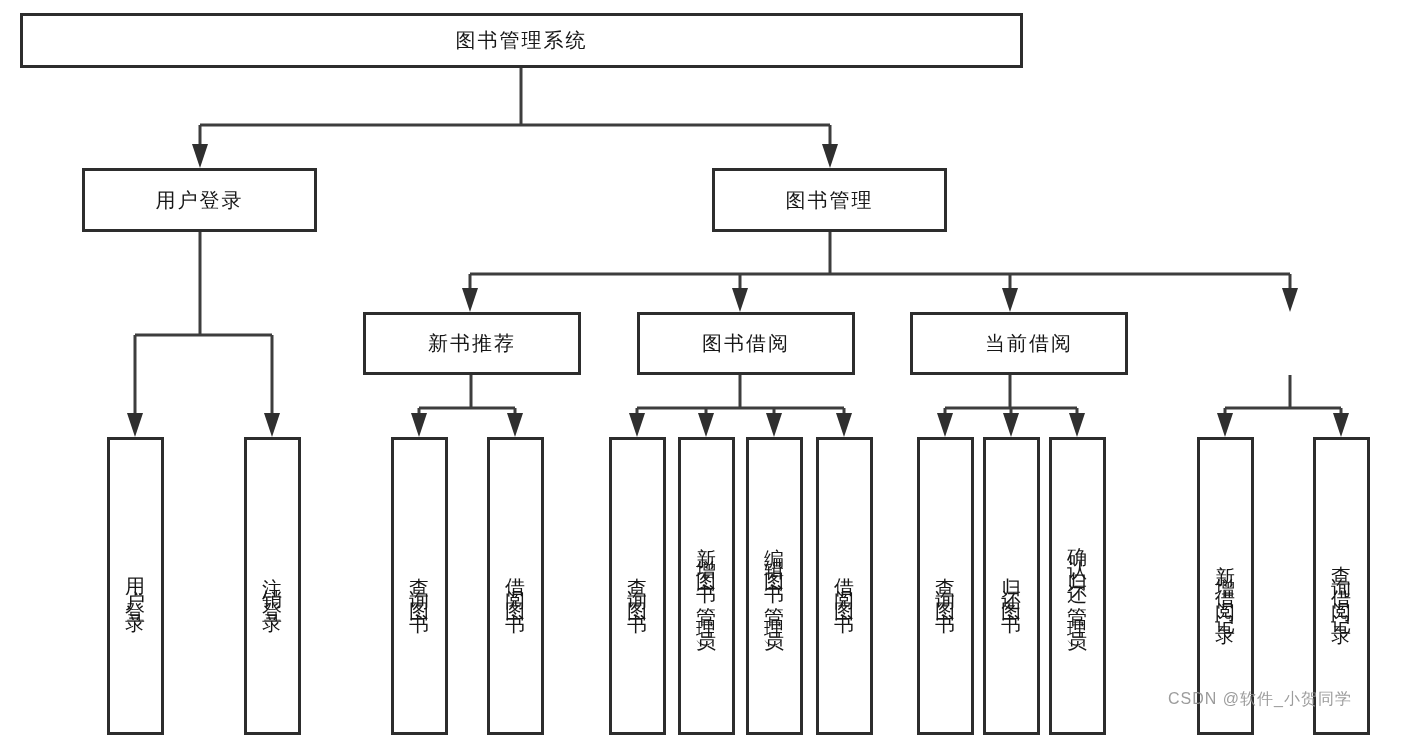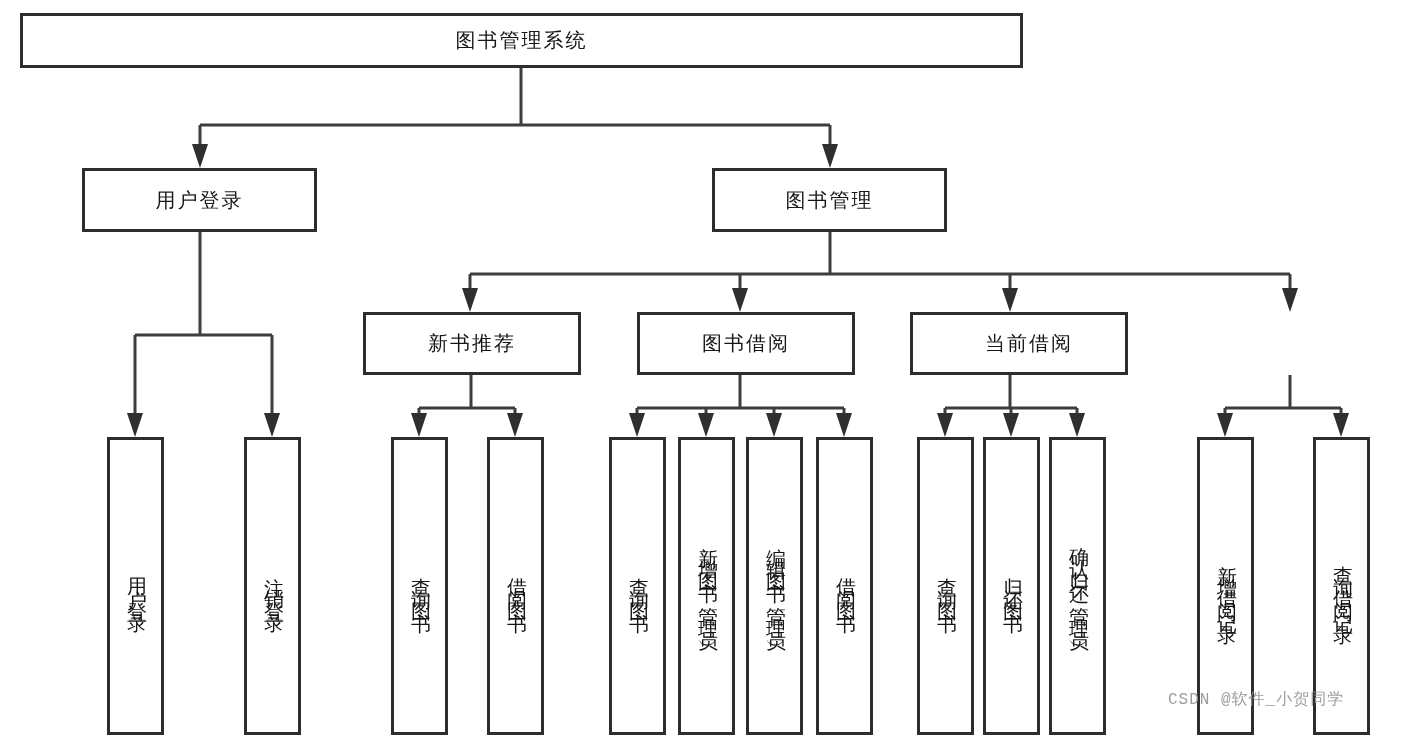--- a/index.html
+++ b/index.html
@@ -2,21 +2,21 @@
 <html><head>
 <meta charset="utf-8">
 <style>
   html, body { margin: 0; padding: 0; background: #ffffff; }
   #stage {
     position: relative;
     width: 1405px;
     height: 747px;
     background: #ffffff;
     overflow: hidden;
-    font-family: Liberation Mono, monospace;
+    font-family: Liberation Sans, sans-serif;
     color: #161616;
   }
   #connectors {
     position: absolute;
     left: 0; top: 0;
     width: 1405px; height: 747px;
     z-index: 1;
   }
   .hbox, .vbox {
     position: absolute;

